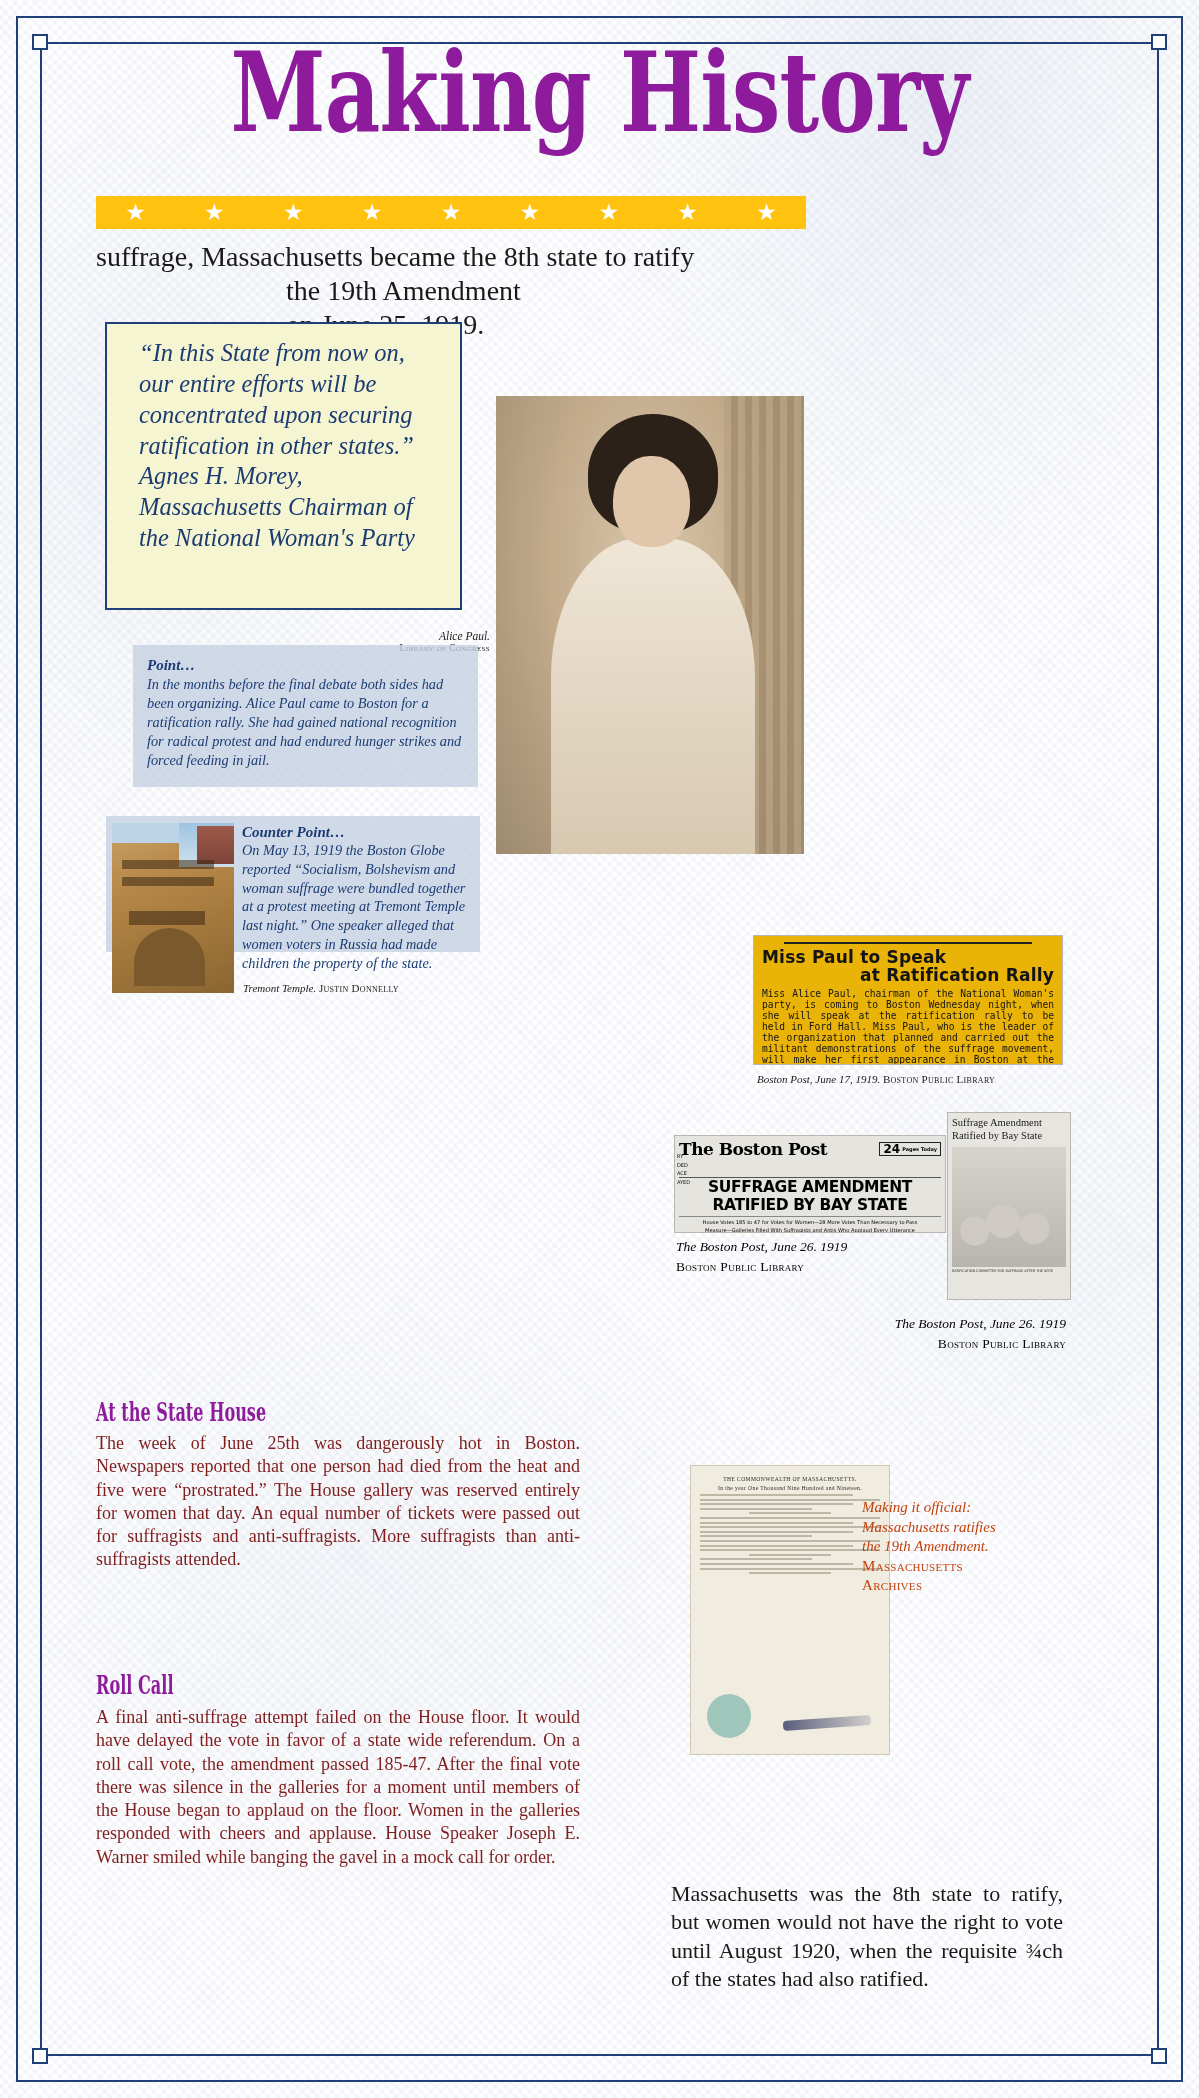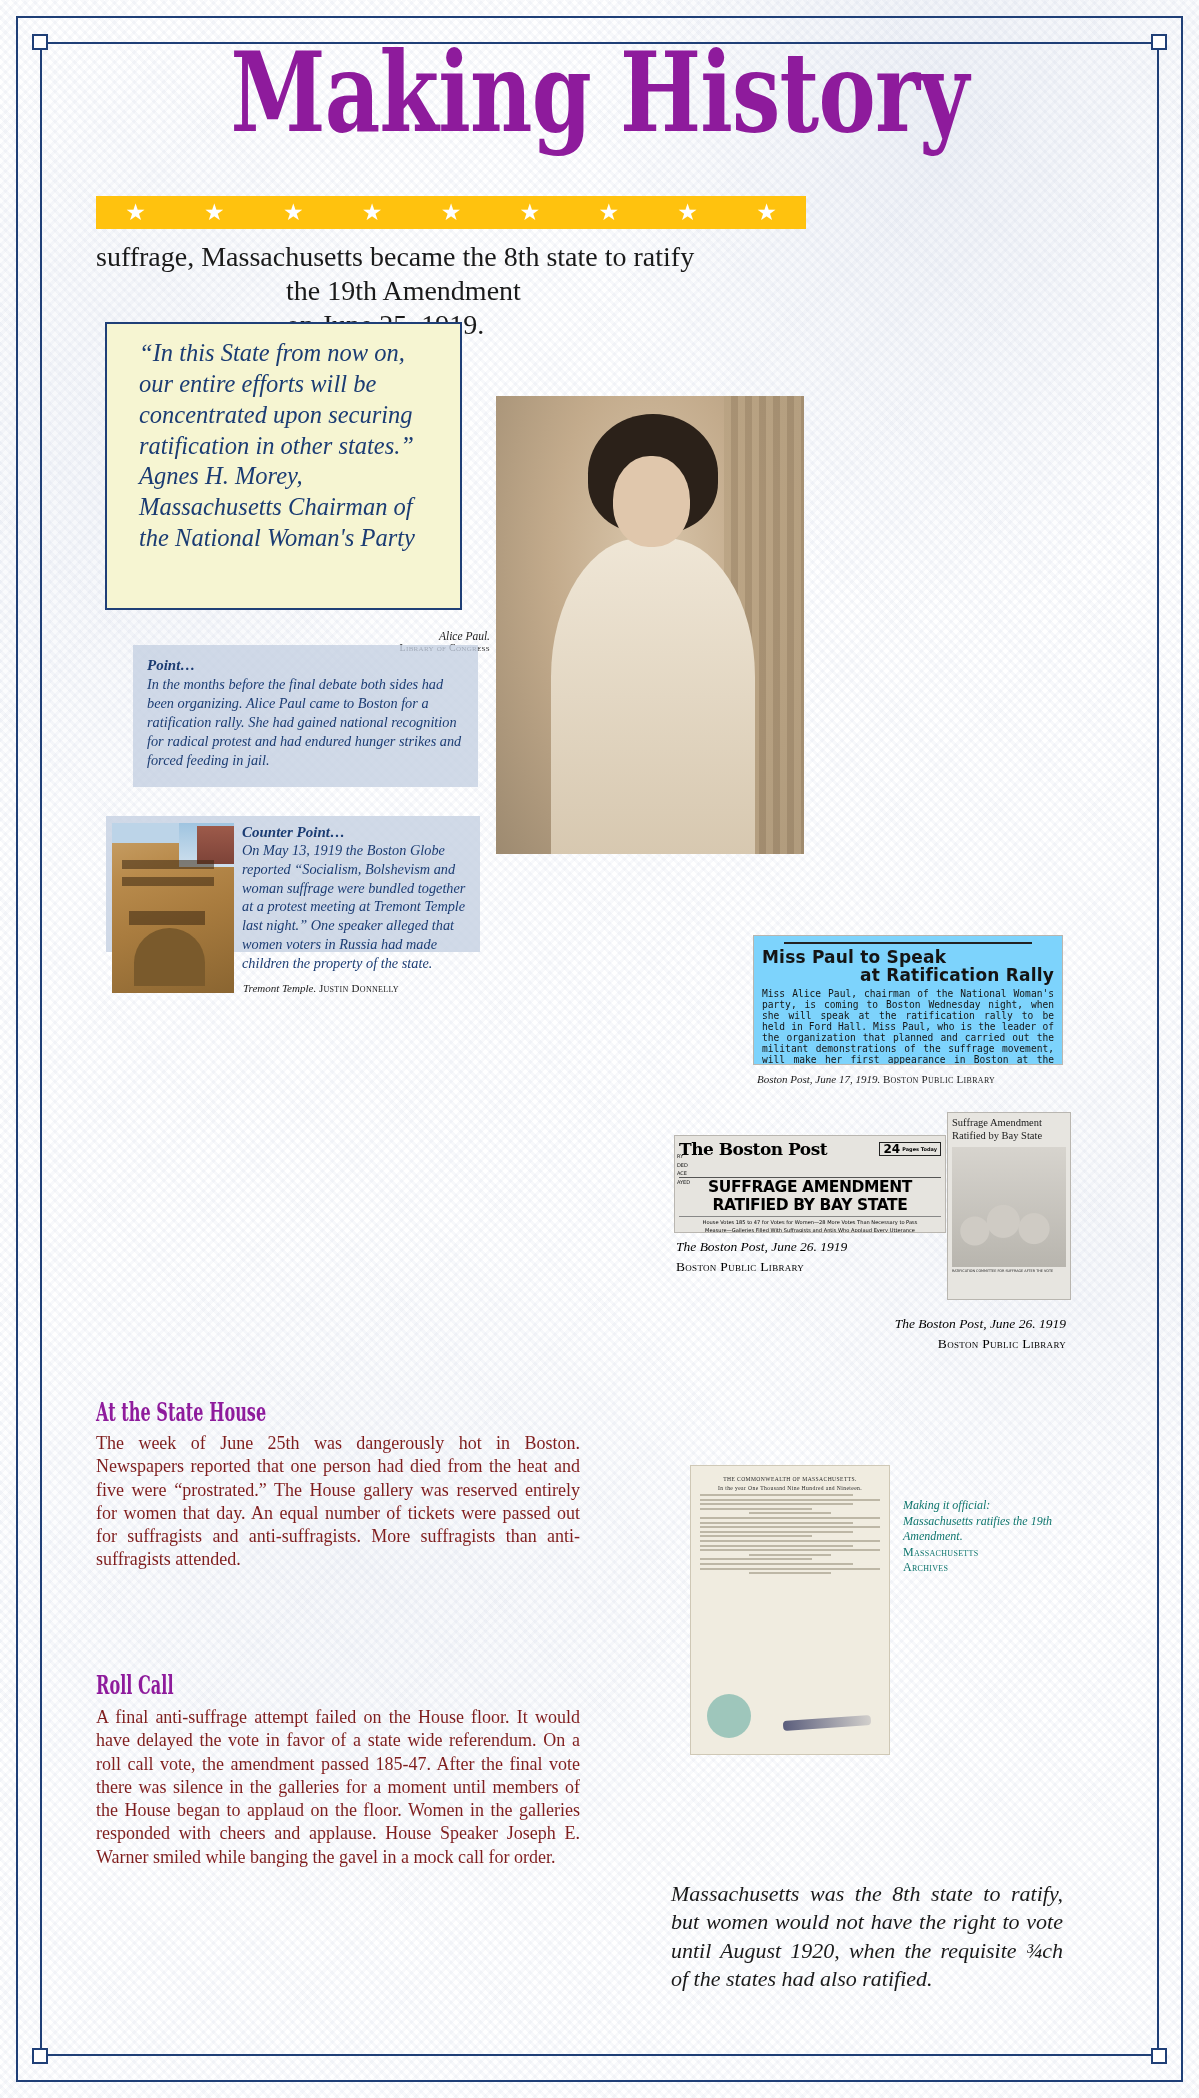--- a/index.html
+++ b/index.html
@@ -173,21 +173,21 @@
   }
   .alice-photo .curtain{
     position:absolute; right:0; top:0; width:26%; height:100%;
     background:repeating-linear-gradient(90deg,#b7a181 0 7px,#a08a6c 7px 14px);
     opacity:.75;
   }
 
   
   .clip1{
     position:absolute; left:753px; top:935px; width:310px; height:130px;
-    background:#7dd3fc; color:#141414; border:1px solid #b9b6b0;
+    background:#eab308; color:#141414; border:1px solid #b9b6b0;
     padding:6px 8px 4px 8px; overflow:hidden;
   }
   .clip1 .rule{ height:2px; background:#222; margin:0 22px 5px 22px; }
   .clip1 h3{
     margin:0; font-family:"DejaVu Sans", sans-serif;
     font-size:17px; font-weight:bold; line-height:1.05; letter-spacing:.2px;
   }
   .clip1 h3 .l2{ display:block; text-align:right; }
   .clip1 p{
     margin:3px 0 0 0; font-family:"DejaVu Sans Mono", monospace;
@@ -302,30 +302,30 @@
   .doc-img .seal{
     position:absolute; left:16px; bottom:16px; width:44px; height:44px;
     border-radius:50%; background:#8fc0b4; opacity:.85;
   }
   .doc-img .sig{
     position:absolute; right:18px; bottom:26px; width:88px; height:10px;
     background:linear-gradient(90deg, rgba(40,45,90,.75), rgba(40,45,90,.15));
     transform:rotate(-4deg); border-radius:4px;
   }
   .doc-credit{
-    position:absolute; left:903px; top:1498px; width:150px;
-    font-size:12px; line-height:1.3; color:#0f766e;
+    position:absolute; left:862px; top:1498px; width:150px;
+    font-size:15px; line-height:1.3; color:#c2410c;
   }
   .doc-credit .i{ font-style:italic; display:block; }
   .doc-credit .sc{ font-variant:small-caps; letter-spacing:.3px; display:block; }
 
   
   .closing{
     position:absolute; left:671px; top:1880px; width:392px;
-    font-size:22px; line-height:1.295; color:#1a1a1a; text-align:justify;font-style:italic;
+    font-size:22px; line-height:1.295; color:#1a1a1a; text-align:justify;
   }
 </style>
 </head>
 <body>
 
 <div class="paper-texture"></div>
 
 <div class="frame-outer"></div>
 <div class="frame-inner"></div>
 <div class="corner tl"></div>

